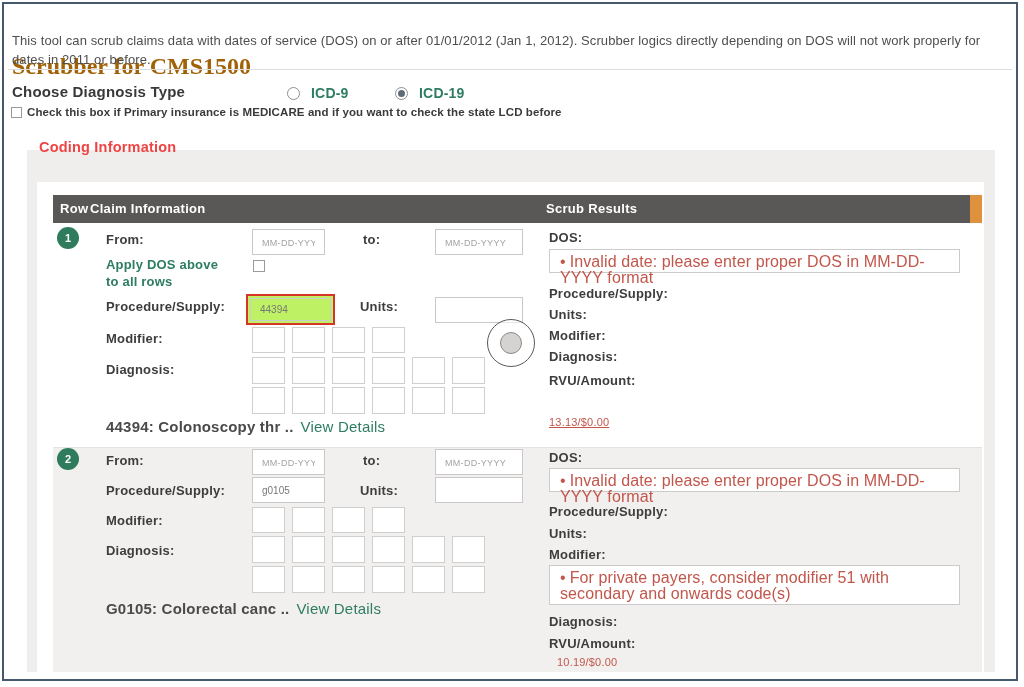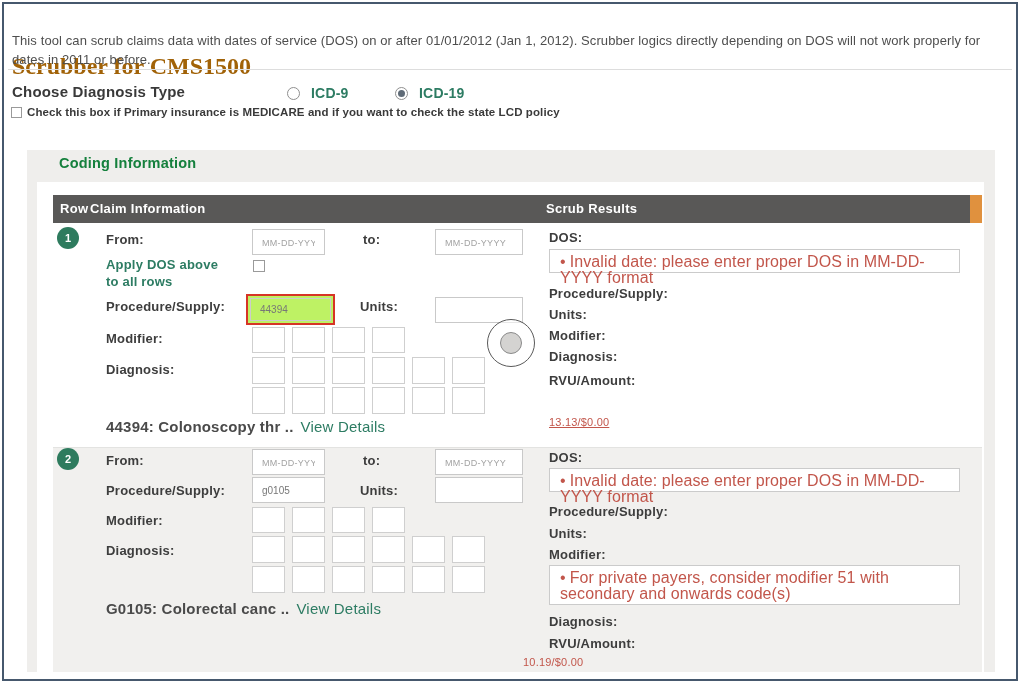--- a/index.html
+++ b/index.html
@@ -22,21 +22,21 @@
     font-size:13px;line-height:19px;color:#4e4e4e;letter-spacing:.1px;
   }
   .divider{position:absolute;left:8px;top:69px;width:1004px;height:1px;background:#dddddd;}
   .section-label{position:absolute;font-weight:bold;font-size:15px;color:#393939;letter-spacing:.2px;}
   .radio{position:absolute;width:13px;height:13px;border:1px solid #8f8f8f;border-radius:50%;background:#fff;box-sizing:border-box;}
   .radio .dot{position:absolute;left:2px;top:2px;width:7px;height:7px;border-radius:50%;background:#5f6b77;}
   .radio-label{position:absolute;font-weight:bold;font-size:14px;color:#2d7c63;letter-spacing:.2px;margin-left:7px;}
   .cb{position:absolute;width:11px;height:11px;border:1px solid #9a9a9a;background:#fff;box-sizing:border-box;}
   .cb-label{position:absolute;font-weight:bold;font-size:11.5px;color:#3a3a3a;letter-spacing:.1px;}
   .panel{position:absolute;left:27px;top:150px;width:968px;height:522px;background:#efeeec;}
-  .panel-heading{position:absolute;left:39px;top:155px;font-weight:bold;font-size:14.5px;color:#15803d;letter-spacing:.2px;margin-left:20px;}
+  .panel-heading{position:absolute;left:39px;top:139px;font-weight:bold;font-size:14.5px;color:#ef4444;letter-spacing:.2px;}
   .table-container{position:absolute;left:37px;top:182px;width:947px;height:490px;background:#ffffff;}
   .table-header{position:absolute;left:53px;top:195px;width:929px;height:28px;background:#595857;}
   .header-accent{position:absolute;left:970px;top:195px;width:12px;height:28px;background:#e0913e;}
   .th{position:absolute;top:201px;font-weight:bold;font-size:13px;color:#ffffff;letter-spacing:.3px;}
   .row2-bg{position:absolute;left:53px;top:447px;width:929px;height:225px;background:#f1f0ee;border-top:1px solid #e3e3e1;box-sizing:border-box;}
   .badge{position:absolute;width:22px;height:22px;border-radius:50%;background:#2e7b5e;color:#fff;
     font-weight:bold;font-size:11px;display:flex;align-items:center;justify-content:center;}
   .lbl{position:absolute;font-weight:bold;font-size:13px;color:#3d3d3d;letter-spacing:.2px;}
   .lbl-green{position:absolute;font-weight:bold;font-size:13px;color:#2d7c63;letter-spacing:.2px;}
   .inp{position:absolute;border:1px solid #c9c9c9;background:#fff;box-sizing:border-box;
@@ -68,21 +68,21 @@
 
 <div class="section-label" style="left:12px;top:83px;">Choose Diagnosis Type</div>
 <div class="radio" style="left:287px;top:87px;"></div>
 <div class="radio-label" style="left:304px;top:85px;">ICD-9</div>
 <div class="radio" style="left:395px;top:87px;">
     <div class="dot"></div>
   </div>
 <div class="radio-label" style="left:412px;top:85px;">ICD-19</div>
 
 <div class="cb" style="left:11px;top:107px;"></div>
-<div class="cb-label" style="left:27px;top:106px;">Check this box if Primary insurance is MEDICARE and if you want to check the state LCD policy</div>
+<div class="cb-label" style="left:27px;top:106px;">Check this box if Primary insurance is MEDICARE and if you want to check the state LCD before</div>
 
 <div class="panel"></div>
 <div class="panel-heading">Coding Information</div>
 <div class="table-container"></div>
 <div class="row2-bg"></div>
 
 <div class="table-header"></div>
 <div class="header-accent"></div>
 <div class="th" style="left:60px;">Row</div>
 <div class="th" style="left:90px;">Claim Information</div>
@@ -174,15 +174,15 @@
   <span class="bullet">•</span><span>Invalid date: please enter proper DOS in MM-DD-YYYY format</span>
 </div>
 <div class="lbl" style="left:549px;top:504px;">Procedure/Supply:</div>
 <div class="lbl" style="left:549px;top:526px;">Units:</div>
 <div class="lbl" style="left:549px;top:547px;">Modifier:</div>
 <div class="errbox" style="top:565px;height:40px;">
   <span class="bullet">•</span><span>For private payers, consider modifier 51 with secondary and onwards code(s)</span>
 </div>
 <div class="lbl" style="left:549px;top:614px;">Diagnosis:</div>
 <div class="lbl" style="left:549px;top:636px;">RVU/Amount:</div>
-<div class="rvu" style="left:523px;top:656px;">10.19/$0.00</div>
+<div class="rvu" style="left:557px;top:656px;">10.19/$0.00</div>
 
 <div class="window-frame"></div>
 
 </body></html>

